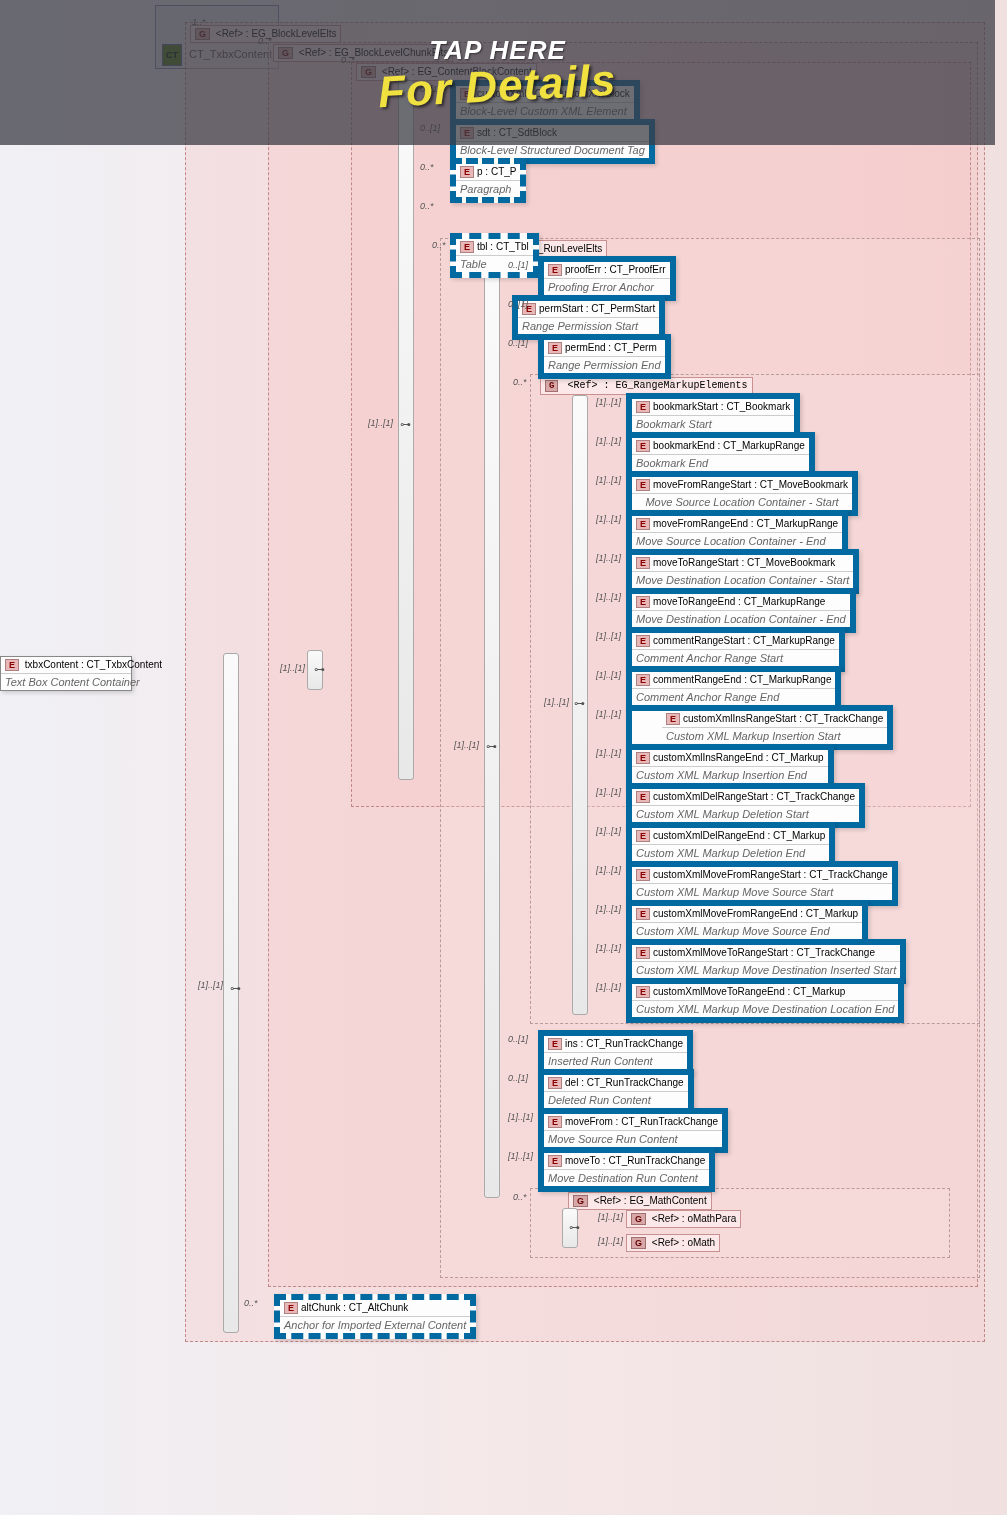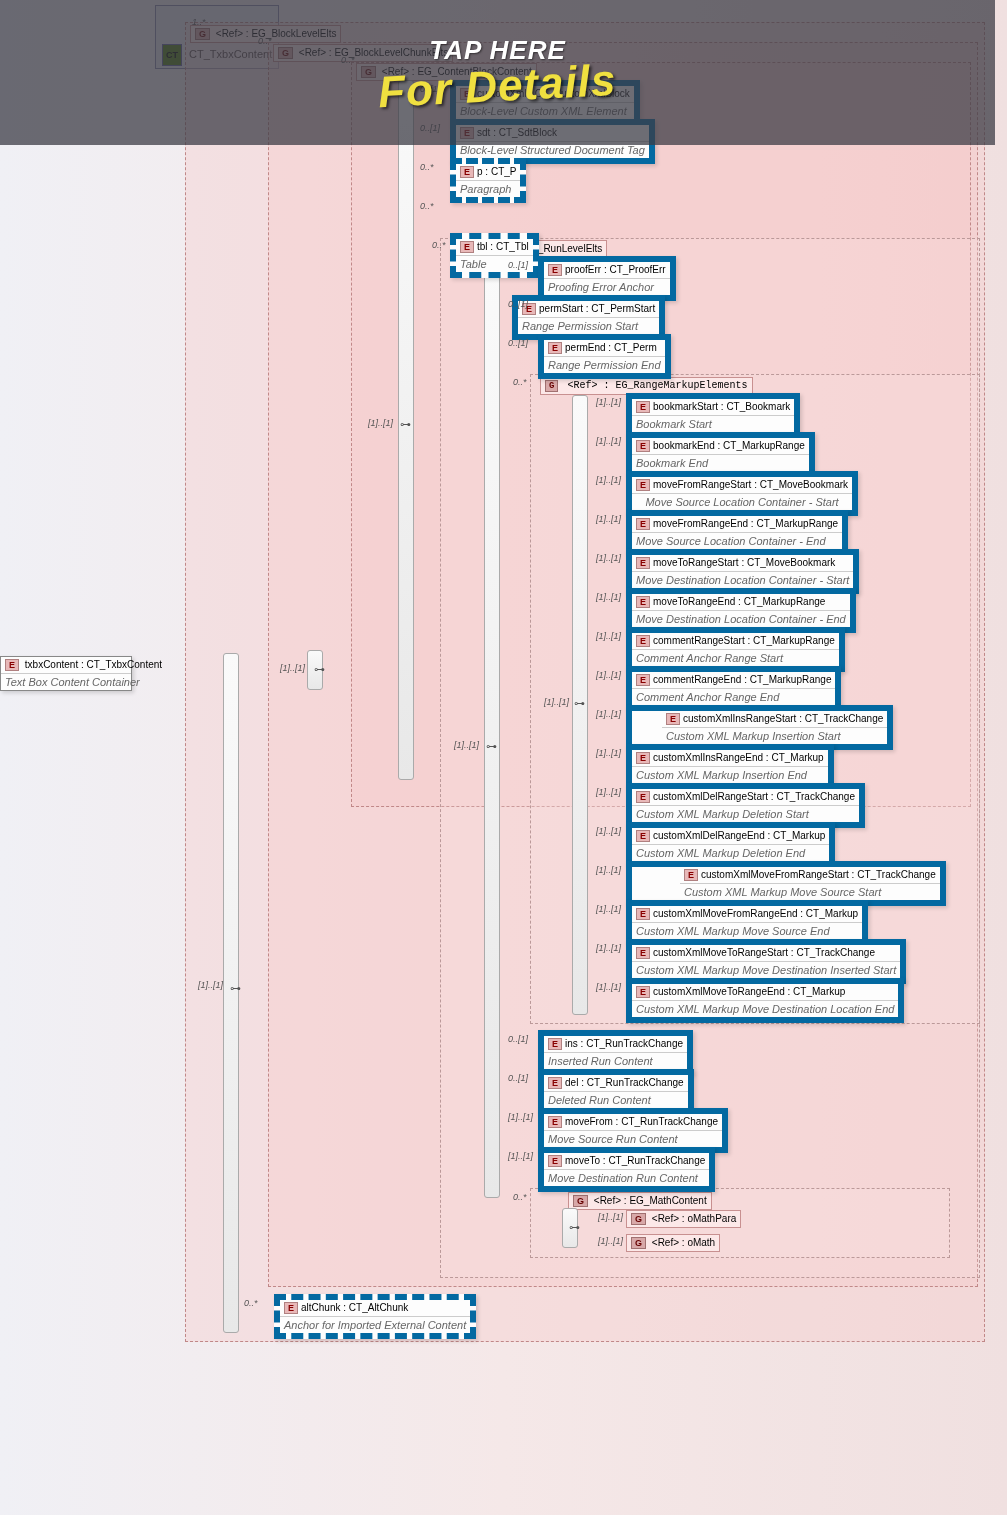--- a/index.html
+++ b/index.html
@@ -374,21 +374,21 @@
     <div class="element-box" style="left: 626px; top: 783px;">
       <div class="element-header"><span class="e-badge">E</span><span>customXmlDelRangeStart</span><span> : </span><span>CT_TrackChange</span></div>
       <div class="element-desc">Custom XML Markup Deletion Start</div>
     </div>
     <div class="card" style="left: 596px; top: 787px;">[1]..[1]</div>
     <div class="element-box" style="left: 626px; top: 822px;">
       <div class="element-header"><span class="e-badge">E</span><span>customXmlDelRangeEnd</span><span> : </span><span>CT_Markup</span></div>
       <div class="element-desc">Custom XML Markup Deletion End</div>
     </div>
     <div class="card" style="left: 596px; top: 826px;">[1]..[1]</div>
-    <div class="element-box" style="left: 626px; top: 861px; padding-left: 48px;">
+    <div class="element-box" style="left: 626px; top: 861px;">
       <div class="element-header"><span class="e-badge">E</span><span>customXmlMoveFromRangeStart</span><span> : </span><span>CT_TrackChange</span></div>
       <div class="element-desc">Custom XML Markup Move Source Start</div>
     </div>
     <div class="card" style="left: 596px; top: 865px;">[1]..[1]</div>
     <div class="element-box" style="left: 626px; top: 900px;">
       <div class="element-header"><span class="e-badge">E</span><span>customXmlMoveFromRangeEnd</span><span> : </span><span>CT_Markup</span></div>
       <div class="element-desc">Custom XML Markup Move Source End</div>
     </div>
     <div class="card" style="left: 596px; top: 904px;">[1]..[1]</div>
     <div class="element-box" style="left: 626px; top: 939px;">

